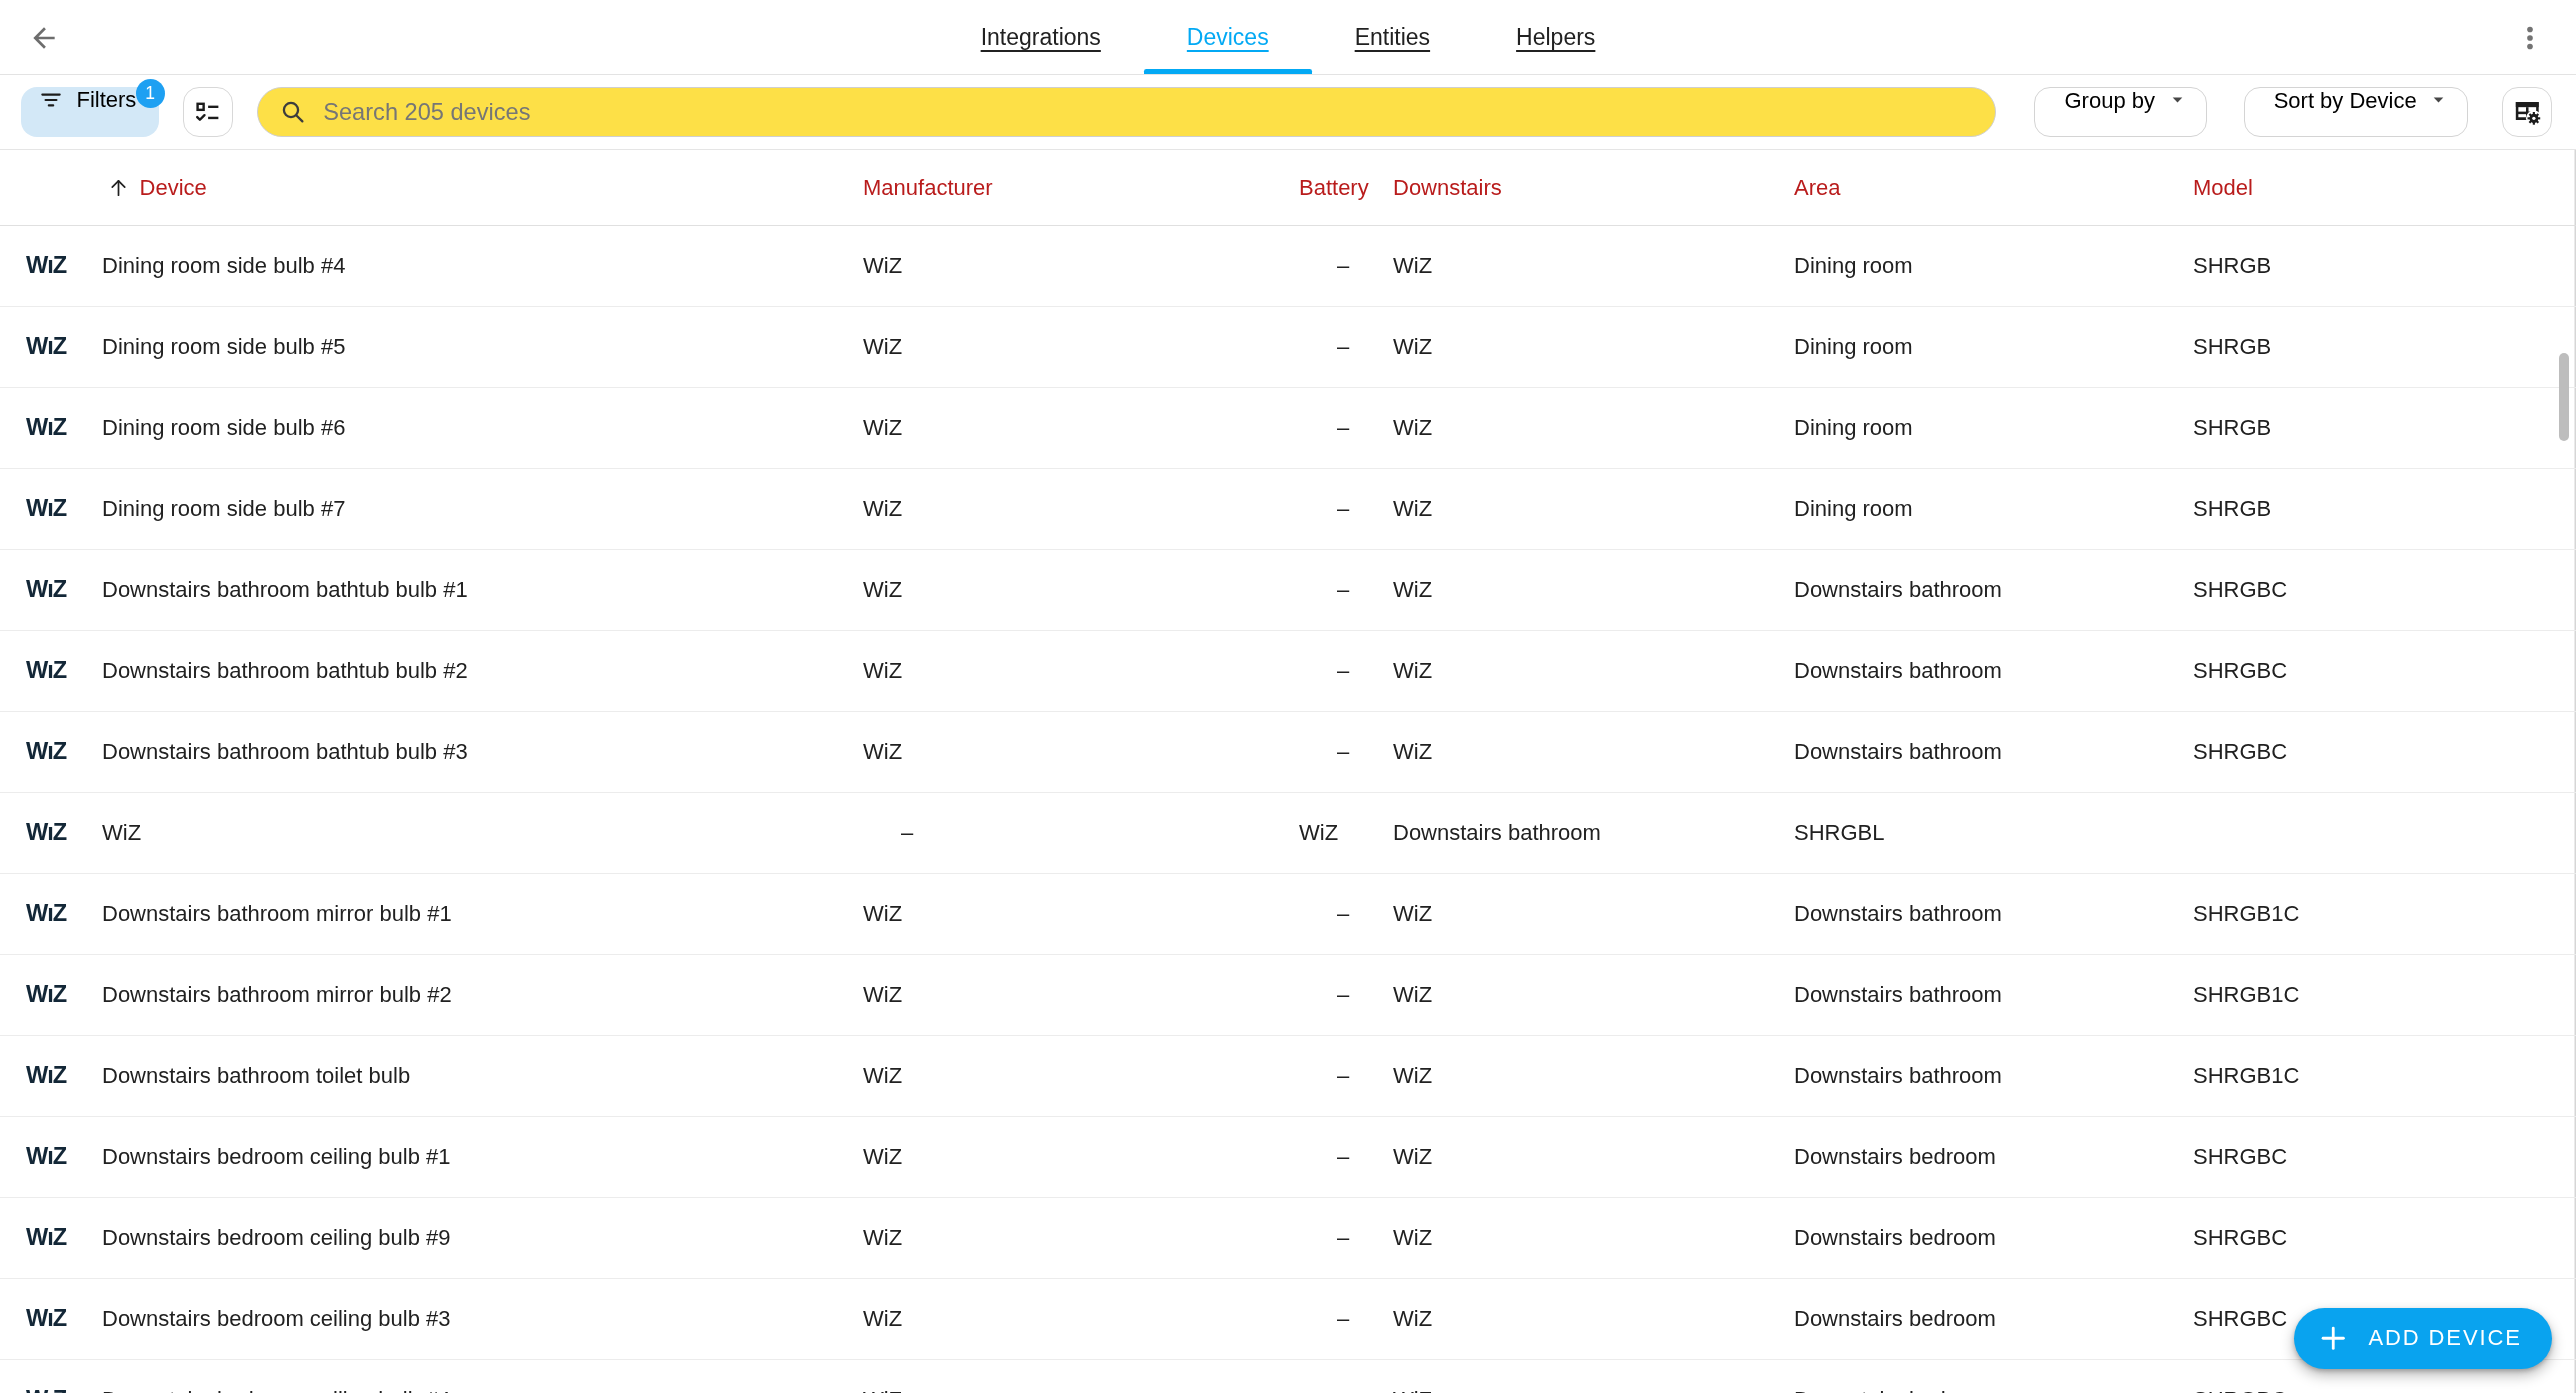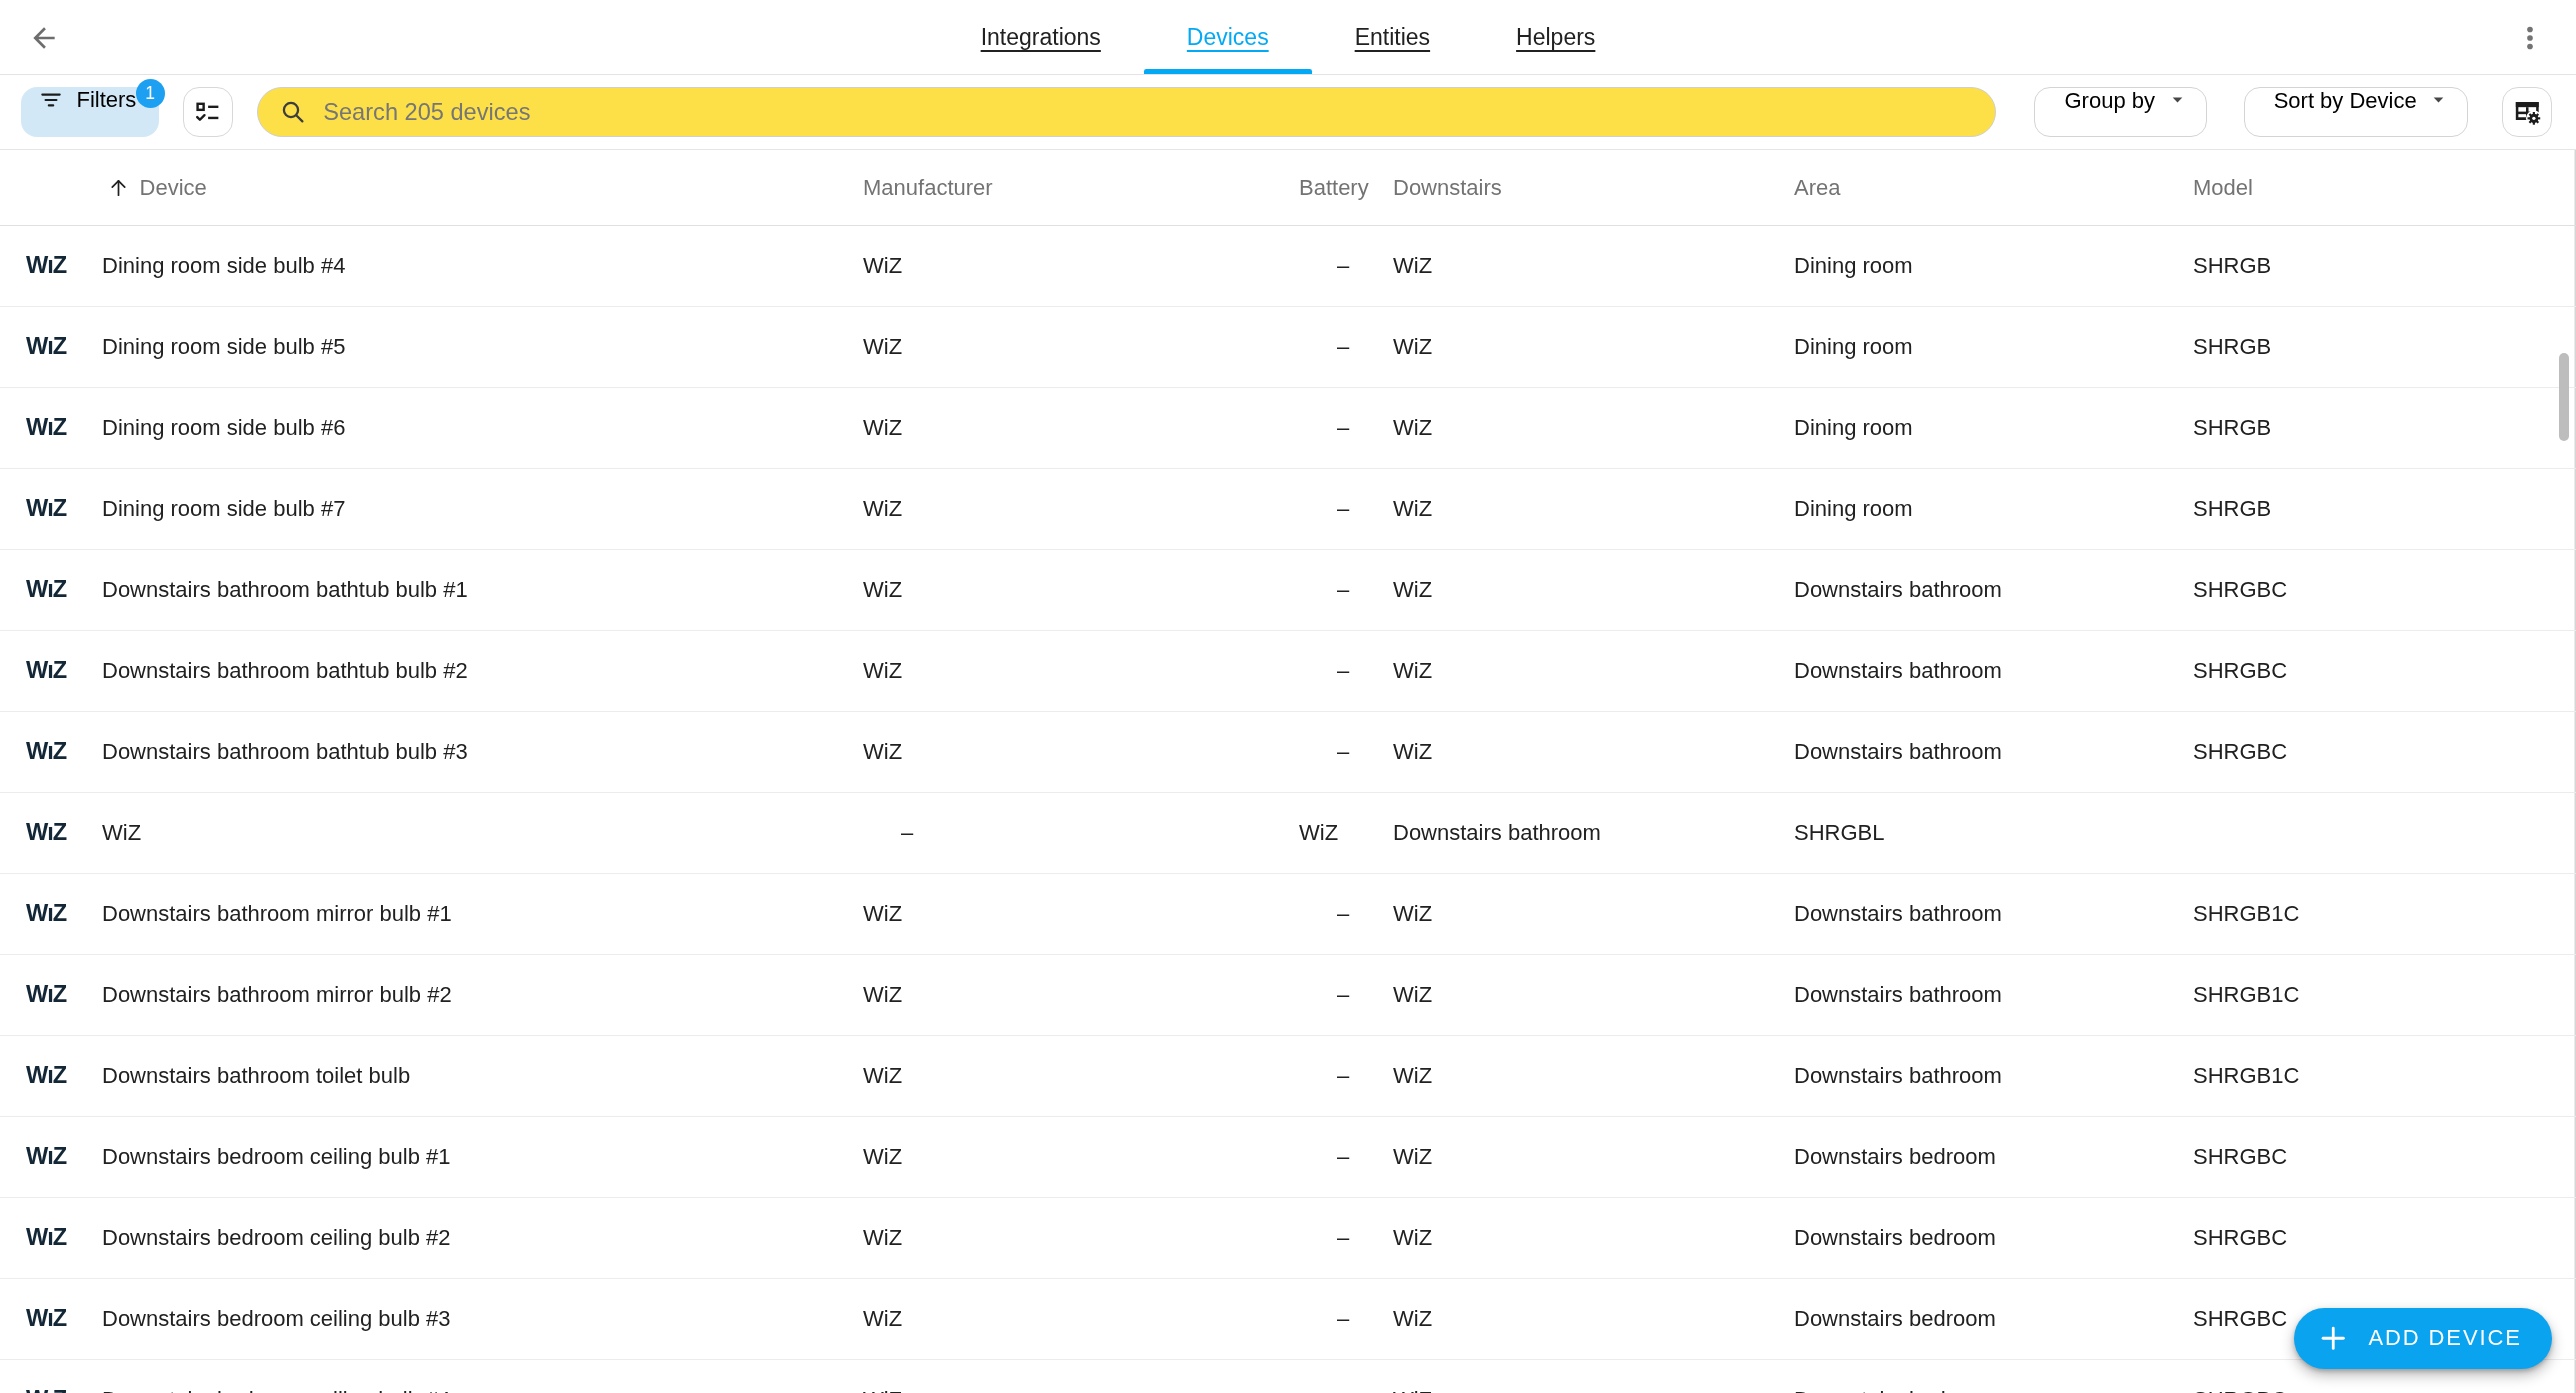--- a/index.html
+++ b/index.html
@@ -38,21 +38,21 @@
   .search-box input { flex:1; border:none; outline:none; font-family:"Liberation Sans",sans-serif;
     font-size:23.6px; color:#212121; background:transparent; }
   .search-box input::placeholder { color:#767676; opacity:1; }
   .select-chip { background:#fff; border:0.8px solid #d4d4d4; padding:0 17px 0 29px; gap:10.7px; cursor:pointer; }
   .sort-chip { margin-left:37px; }
   .group-chip { }
   .settings-btn { margin-left:34px; }
 
   
   .grid-row { display:grid; grid-template-columns:102px 761px 436px 94px 401px 399px 1fr; align-items:center; }
-  .thead { height:76px; border-bottom:0.8px solid #e0e0e0; font-weight:500; font-size:22px; color:#737373; }
+  .thead { height:76px; border-bottom:0.8px solid #e0e0e0; font-weight:500; font-size:22px; color:#b91c1c; }
   .th { display:flex; align-items:center; }
   .th .sort-arrow { margin-left:4.6px; margin-right:10px; display:flex; }
   .row { height:81px; border-bottom:0.8px solid #ececec; font-size:22px; color:#212121; cursor:pointer; }
   .cell { overflow:hidden; white-space:nowrap; }
   .icon-cell { display:flex; padding-left:26px; }
   .battery-cell { padding-left:38px; }
 
   
   .wiz-logo { position:relative; font-weight:700; font-size:23.6px; letter-spacing:-1.1px;
     color:var(--wiz-navy); line-height:1; }
@@ -342,21 +342,21 @@
     <div class="cell battery-cell">–</div>
     <div class="cell">WiZ</div>
     <div class="cell">Downstairs bedroom</div>
     <div class="cell">SHRGBC</div>
   </div>
 
   <div class="grid-row row">
     <div class="cell icon-cell">
       <span class="wiz-logo"><span>W</span><span style="position: relative;">ı</span><span>Z</span></span>
     </div>
-    <div class="cell">Downstairs bedroom ceiling bulb #2</div>
+    <div class="cell">Downstairs bedroom ceiling bulb #9</div>
     <div class="cell">WiZ</div>
     <div class="cell battery-cell">–</div>
     <div class="cell">WiZ</div>
     <div class="cell">Downstairs bedroom</div>
     <div class="cell">SHRGBC</div>
   </div>
 
   <div class="grid-row row">
     <div class="cell icon-cell">
       <span class="wiz-logo"><span>W</span><span style="position: relative;">ı</span><span>Z</span></span>

